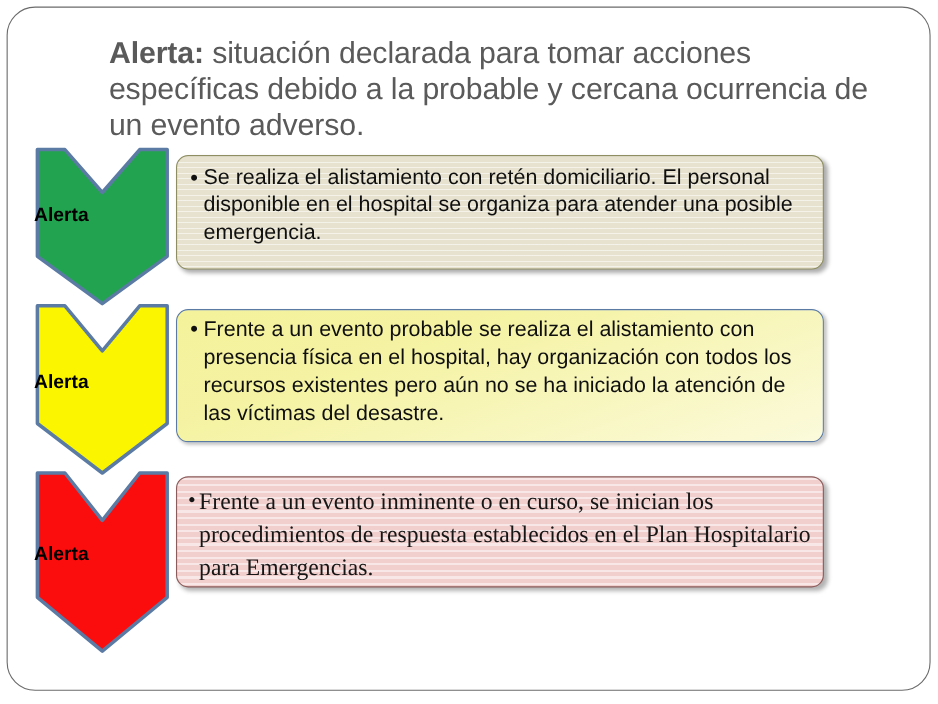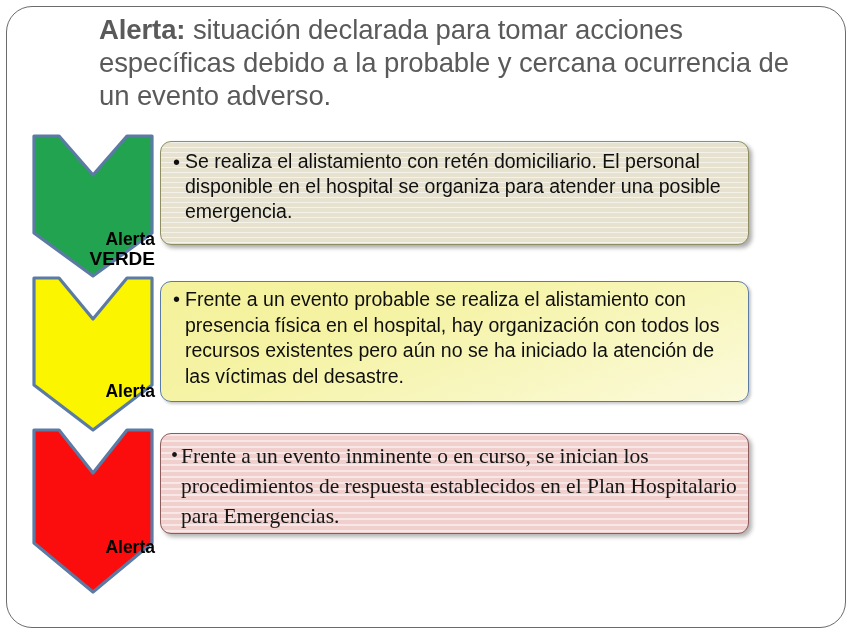--- a/index.html
+++ b/index.html
@@ -25,21 +25,21 @@
     box-sizing: border-box;
     border: 1.5px solid #6b6b6b;
     border-radius: 26px;
     background: #ffffff;
   }
 
   
   #slide-title {
     position: absolute;
     left: 92px;
-    top: 6px;
+    top: 24px;
     width: 700px;
     color: #5a5a5a;
     font-family: "Liberation Sans", sans-serif;
     font-size: 27.5px;
     line-height: 33px;
     letter-spacing: -0.1px;
   }
   #slide-title .tbold {
     font-weight: bold;
   }
@@ -60,26 +60,25 @@
     left: 24px;
     top: 0;
   }
   .chevron-svg {
     display: block;
   }
   .chevron-label {
     position: absolute;
     left: 0;
     width: 100%;
-    text-align: right;
+    text-align: left;
     color: #000000;
     font-weight: bold;
     pointer-events: none;
     line-height: 1.02;
-    margin-top: 44px;
   }
   .chev-line1 {
     font-family: "Liberation Sans", sans-serif;
     font-size: 17.5px;
   }
   .chev-line2-sans {
     font-family: "Liberation Sans", sans-serif;
     font-size: 19px;
   }
   .chev-line2-serif {
@@ -185,21 +184,20 @@
   </div>
 
   <div class="row" id="row-verde">
 
     <div class="chevron-wrap">
       <svg class="chevron-svg" width="124" height="146" viewBox="0 0 124 146">
         <polygon points="3,3 28,3 62,42 96,3 121,3 121,100 62,143 3,100" fill="#22a34f" stroke="#5b7ba5" stroke-width="3.2" stroke-linejoin="round"></polygon>
       </svg>
       <div class="chevron-label" id="chev-verde-label">
         <div class="chev-line1">Alerta</div>
-        <div class="chev-line2-sans">VERDE</div>
       </div>
     </div>
 
     <div class="callout" id="box-verde">
       <div class="bullet-row">
         <span class="bullet-dot">•</span>
         <span class="bullet-text">Se realiza el alistamiento con retén domiciliario. El personal disponible en el hospital se organiza para atender una posible emergencia.</span>
       </div>
     </div>
   </div>

